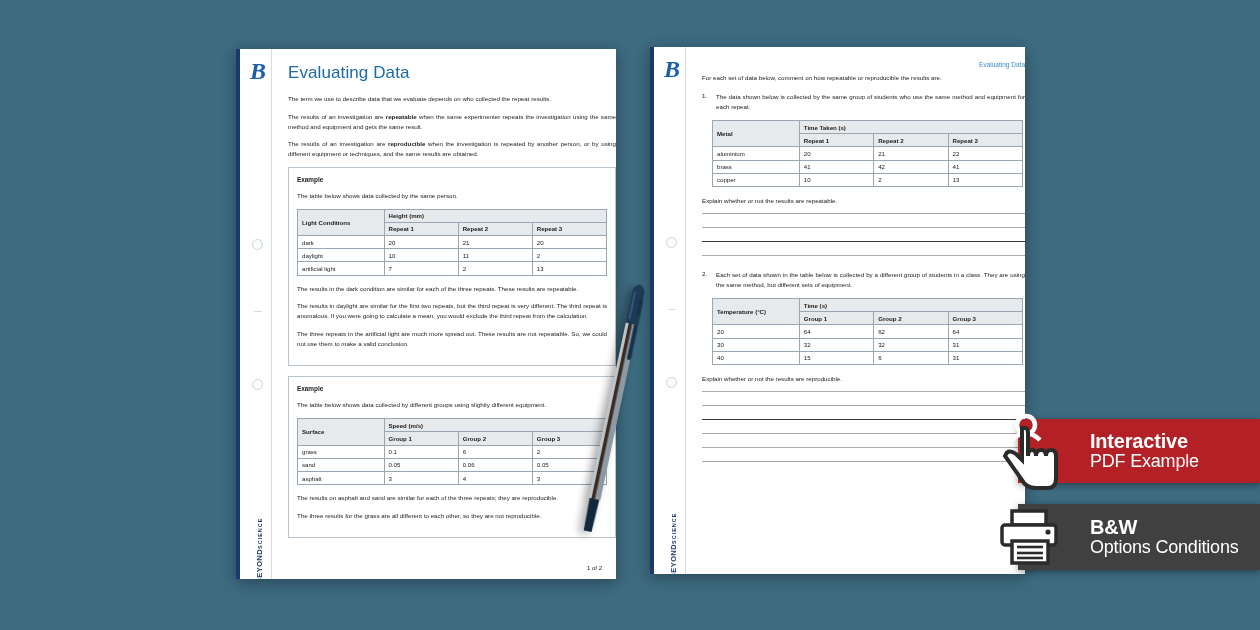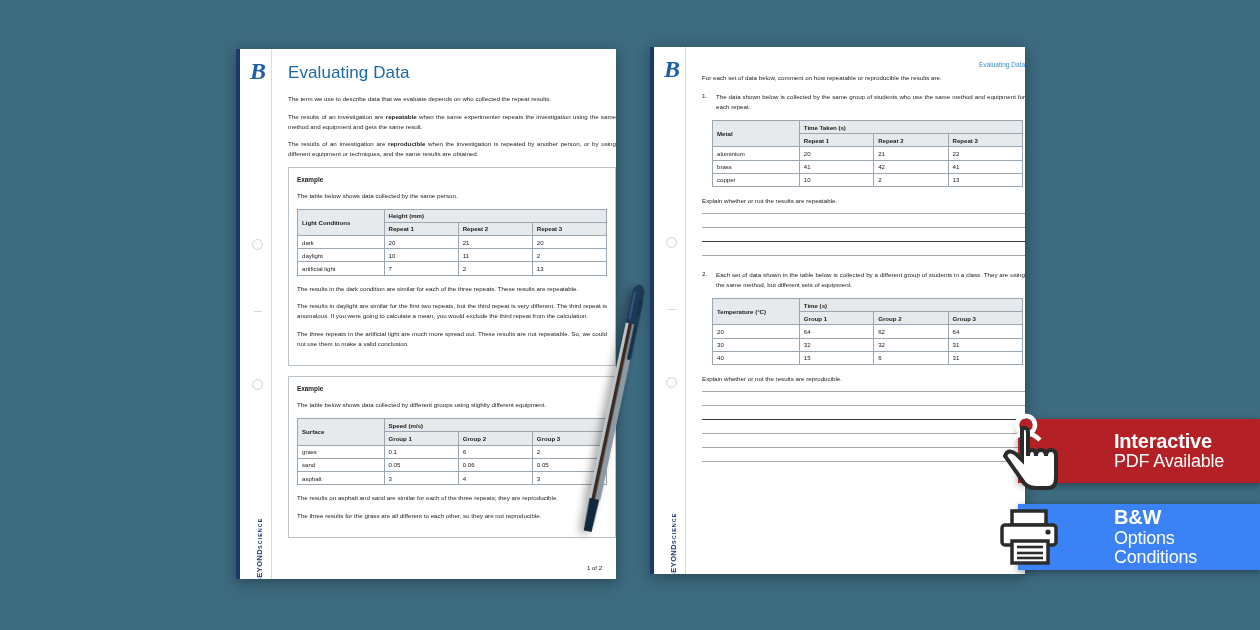--- a/index.html
+++ b/index.html
@@ -169,23 +169,23 @@
     position: absolute;
     display: flex; align-items: center;
     box-shadow: 0 2px 7px rgba(0,0,0,0.4);
   }
   #badge-interactive {
     left: 1018px; top: 419px; width: 242px; height: 64px;
     background: #b32025;
   }
   #badge-bw {
     left: 1018px; top: 504px; width: 242px; height: 66px;
-    background: #3b82f6;
-  }
-  .badge .btxt { padding-left: 72px; color: #fff; line-height: 1.06; margin-left: 24px; }
+    background: #404040;
+  }
+  .badge .btxt { padding-left: 72px; color: #fff; line-height: 1.06; }
   .badge .bline1 { font-size: 20px; font-weight: bold; letter-spacing: -0.2px; }
   .badge .bline2 { font-size: 18px; font-weight: normal; letter-spacing: -0.2px; }
   .badge-icon {
     position: absolute;
     left: -22px; top: 50%;
     transform: translateY(-50%);
   }
 </style>
 </head>
 <body>
@@ -438,21 +438,21 @@
   <div class="badge" id="badge-interactive">
     <svg class="badge-icon" width="70" height="86" viewBox="0 0 70 86">
       <g stroke="#ffffff" stroke-width="4.5" fill="#ffffff">
         <circle cx="30" cy="17" r="9" fill="none"></circle>
         <path d="M16 32 Q30 18 44 32" fill="none"></path>
         <path d="M26 20 L26 52 L20 46 Q12 40 9 48 L26 72 Q30 80 40 80 L52 80 Q60 80 60 70 L60 48 Q60 42 55 42 Q50 42 50 48 Q50 42 45 42 Q40 42 40 48 Q40 42 36 42 Q32 42 32 48 L32 26 Q32 20 29 20 Z" fill="#ffffff" stroke="#2b2b2b" stroke-width="4"></path>
       </g>
     </svg>
     <div class="btxt">
       <div class="bline1">Interactive</div>
-      <div class="bline2">PDF Available</div>
+      <div class="bline2">PDF Example</div>
     </div>
   </div>
 
   <div class="badge" id="badge-bw">
     <svg class="badge-icon" width="70" height="60" viewBox="0 0 70 60">
       <rect x="16" y="4" width="34" height="14" fill="#ffffff" stroke="#2b2b2b" stroke-width="3.5"></rect>
       <rect x="6" y="18" width="54" height="20" rx="3" fill="#ffffff" stroke="#2b2b2b" stroke-width="3.5"></rect>
       <circle cx="52" cy="25" r="2.6" fill="#2b2b2b"></circle>
       <rect x="16" y="34" width="36" height="22" fill="#ffffff" stroke="#2b2b2b" stroke-width="3.5"></rect>
       <line x1="21" y1="40" x2="47" y2="40" stroke="#2b2b2b" stroke-width="2.6"></line>

